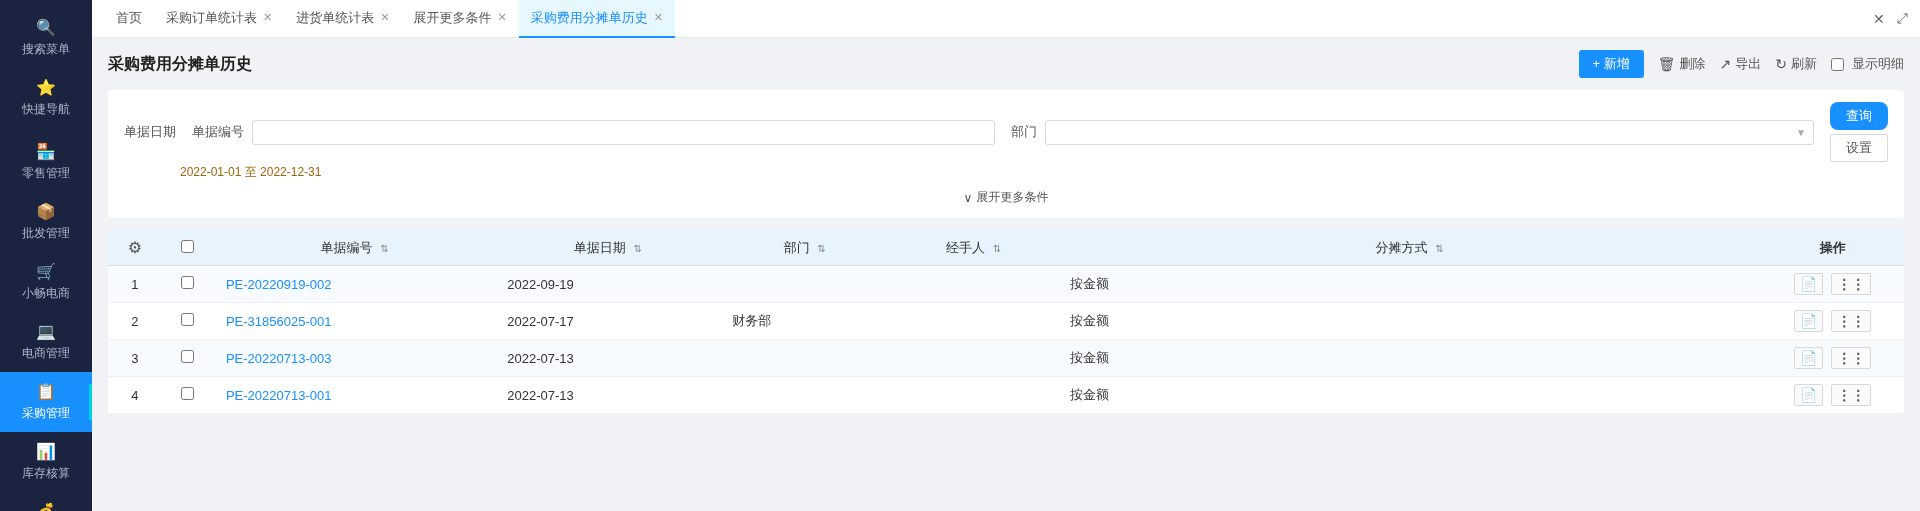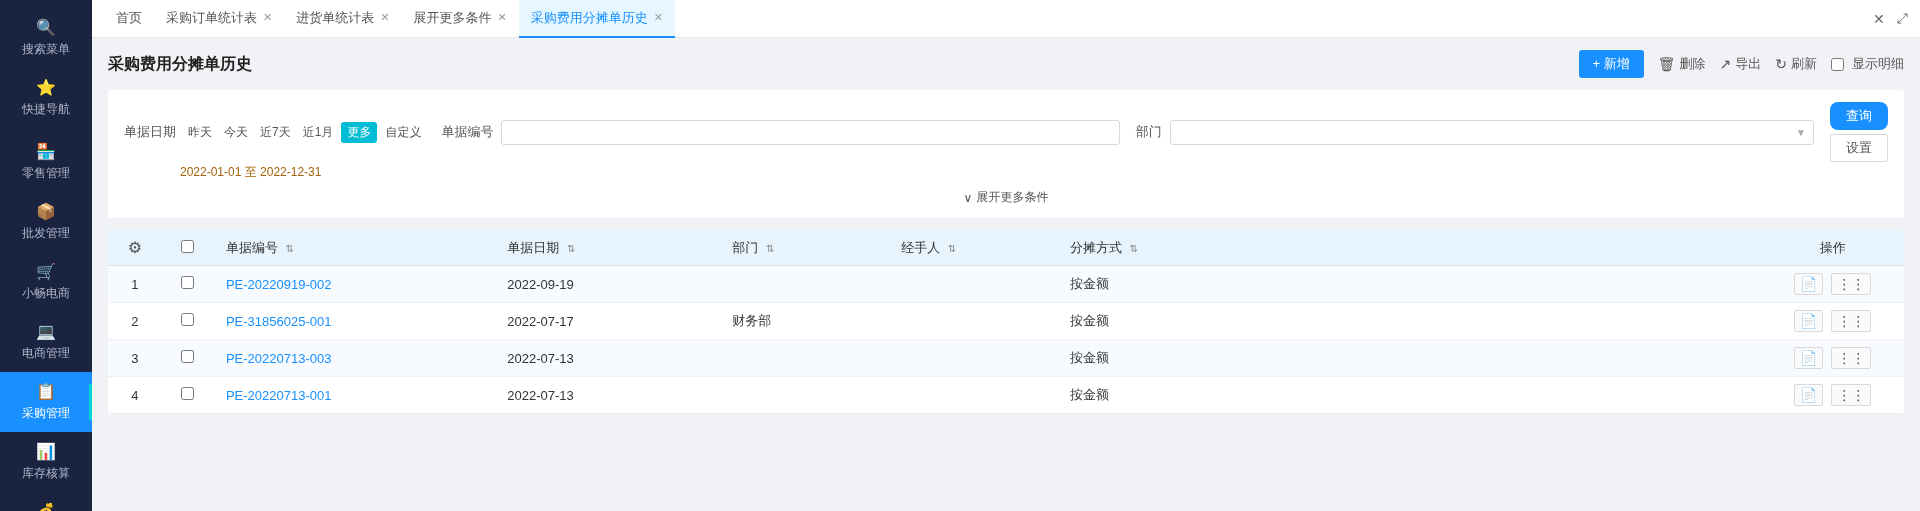--- a/index.html
+++ b/index.html
@@ -257,21 +257,21 @@
     table {
       width: 100%;
       border-collapse: collapse;
       font-size: 13px;
     }
     thead tr {
       background: #e8f4fd;
     }
     thead th {
       padding: 8px 12px;
-      text-align: left;
+      text-align: center;
       color: #333;
       font-weight: 500;
       border-bottom: 1px solid #e0e0e0;
       white-space: nowrap;
     }
     thead th.center { text-align: center; }
     tbody tr {
       border-bottom: 1px solid #f0f0f0;
     }
     tbody tr:nth-child(odd) { background: #f7fbff; }
@@ -298,21 +298,21 @@
       border-radius: 2px;
       padding: 2px 5px;
       background: #fafafa;
     }
     .col-check { width: 36px; }
     .col-id { width: 200px; }
     .col-date { width: 160px; }
     .col-dept { width: 120px; }
     .col-handler { width: 120px; }
     .col-method { width: 500px; }
-    .col-action { width: 100px; text-align: center; }
+    .col-action { width: 100px; text-align: center; font-weight: bold; }
     .settings-icon-btn {
       background: none;
       border: none;
       cursor: pointer;
       font-size: 16px;
       color: #555;
     }
     .sort-arrow { font-size: 10px; color: #888; margin-left: 4px; }
   </style>
 </head>
@@ -410,28 +410,20 @@
           <span>显示明细</span>
         </div>
       </div>
     </div>
 
     <div class="filter-bar">
       <div class="filter-row">
 
         <div class="filter-group">
           <span class="filter-label">单据日期</span>
-          <div class="filter-date-btns">
-            <span class="date-btn">昨天</span>
-            <span class="date-btn">今天</span>
-            <span class="date-btn">近7天</span>
-            <span class="date-btn">近1月</span>
-            <span class="date-btn more">更多</span>
-            <span class="date-btn">自定义</span>
-          </div>
         </div>
 
         <div class="filter-group" style="flex:1;min-width:300px;">
           <span class="filter-label">单据编号</span>
           <input class="filter-input" style="flex: 1 1 0%;">
         </div>
 
         <div class="filter-group" style="flex:1;min-width:220px;">
           <span class="filter-label">部门</span>
           <div class="filter-select-wrapper" style="flex:1;">

